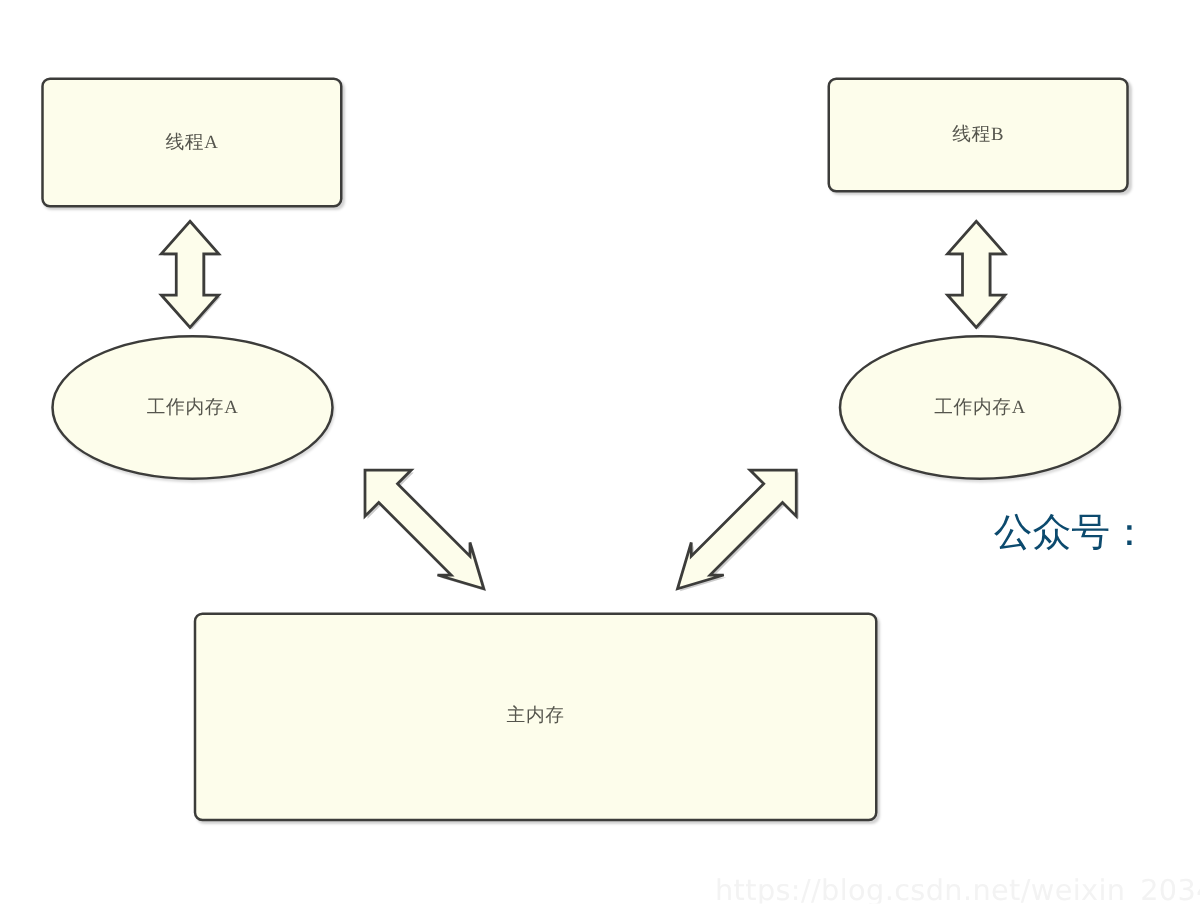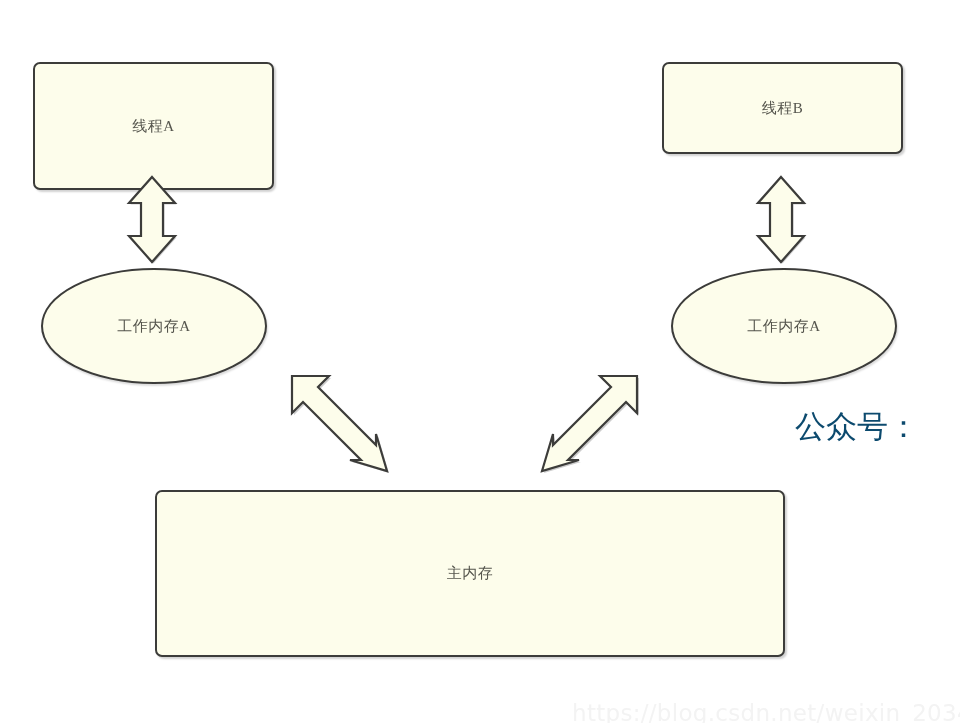--- a/index.html
+++ b/index.html
@@ -39,29 +39,29 @@
   .node-label {
     color: #55554d;
     font-size: 15px;
     letter-spacing: 0.5px;
     line-height: 1;
     white-space: nowrap;
     font-family: "Liberation Serif", "DejaVu Serif", serif;
   }
 
   
-  #thread-a { left: 33px;  top: 62px;  width: 241px; height: 128px; }
+  #thread-a { left: 33px;  top: 62px;  width: 241px; height: 104px; }
   #thread-b { left: 662px; top: 62px;  width: 241px; height: 92px; }
 
   
   #workmem-a { left: 41px;  top: 268px; width: 226px; height: 116px; }
   #workmem-b { left: 671px; top: 268px; width: 226px; height: 116px; }
 
   
-  #main-memory { left: 155px; top: 490px; width: 630px; height: 167px; }
+  #main-memory { left: 155px; top: 490px; width: 547px; height: 167px; }
 
   
   .arrow {
     position: absolute;
     overflow: visible;
   }
   .arrow svg { display: block; overflow: visible; }
   .arrow-shape {
     fill: #fdfdeb;
     stroke: #3c3c3a;

